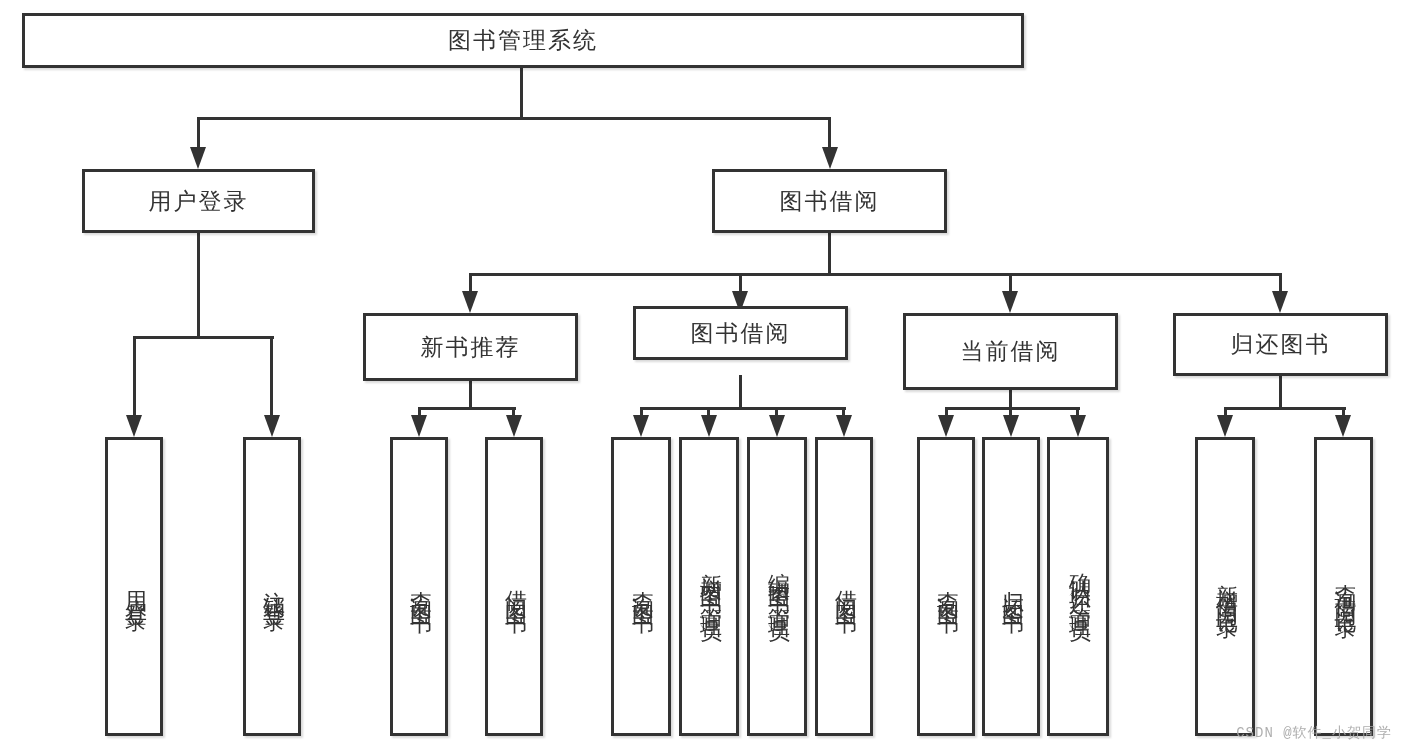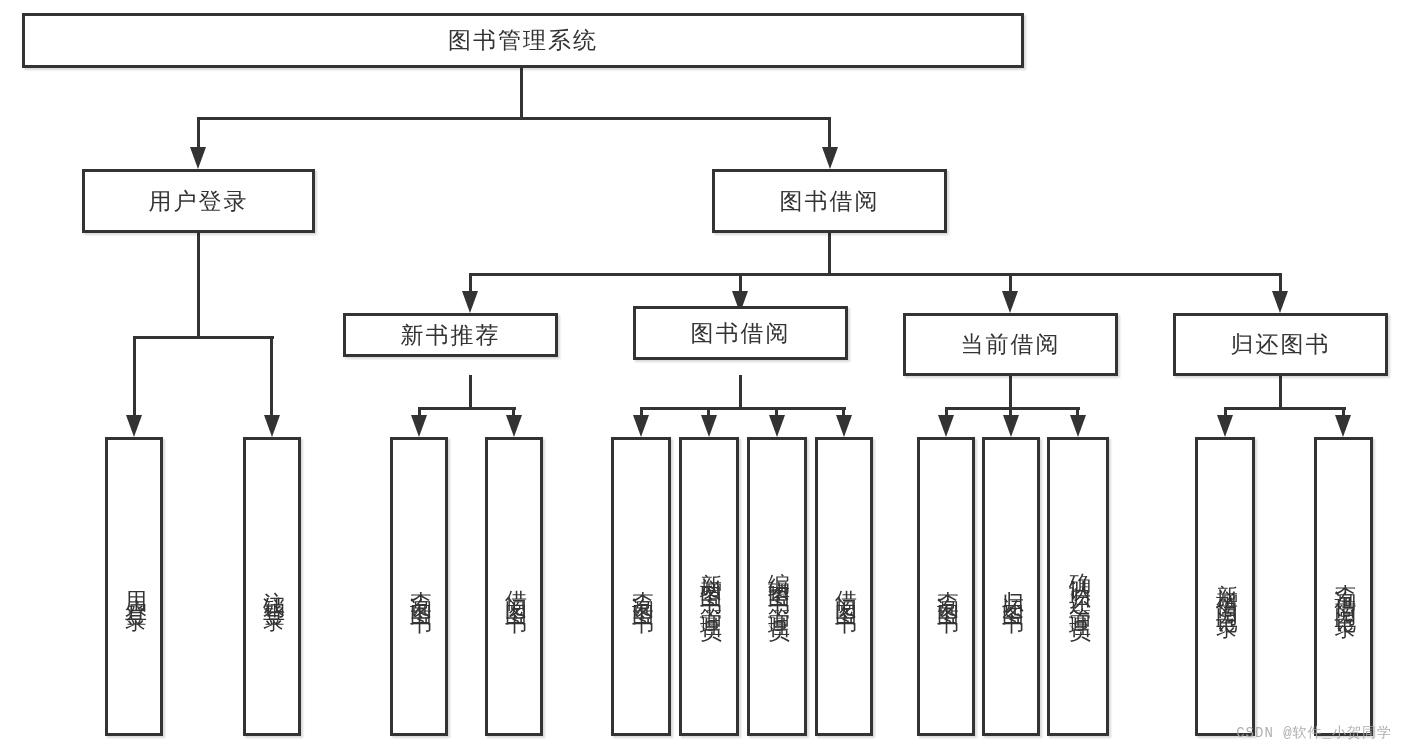--- a/index.html
+++ b/index.html
@@ -95,23 +95,23 @@
   <div class="hline" style="left:469px;top:273px;width:813px"></div>
   <div class="vline" style="left:469px;top:276px;height:18px"></div>
   <div class="vline" style="left:739px;top:276px;height:18px"></div>
   <div class="vline" style="left:1009px;top:276px;height:18px"></div>
   <div class="vline" style="left:1279px;top:276px;height:18px"></div>
   <div class="head" style="left:462px;top:291px"></div>
   <div class="head" style="left:732px;top:291px"></div>
   <div class="head" style="left:1002px;top:291px"></div>
   <div class="head" style="left:1272px;top:291px"></div>
 
-  <div class="box box-h" style="left:343px;top:313px;width:215px;height:44px">新书推荐</div>
+  <div class="box box-h" style="left:363px;top:313px;width:215px;height:68px">新书推荐</div>
   <div class="box box-h" style="left:633px;top:306px;width:215px;height:54px">图书借阅</div>
-  <div class="box box-h" style="left:903px;top:313px;width:215px;height:63px">当前借阅</div>
+  <div class="box box-h" style="left:903px;top:313px;width:215px;height:77px">当前借阅</div>
   <div class="box box-h" style="left:1173px;top:313px;width:215px;height:63px">归还图书</div>
 
   <div class="vline" style="left:469px;top:375px;height:32px"></div>
   <div class="hline" style="left:418px;top:407px;width:98px"></div>
   <div class="vline" style="left:418px;top:409px;height:8px"></div>
   <div class="vline" style="left:512px;top:409px;height:8px"></div>
   <div class="head" style="left:411px;top:415px"></div>
   <div class="head" style="left:506px;top:415px"></div>
 
   <div class="vline" style="left:739px;top:375px;height:32px"></div>

